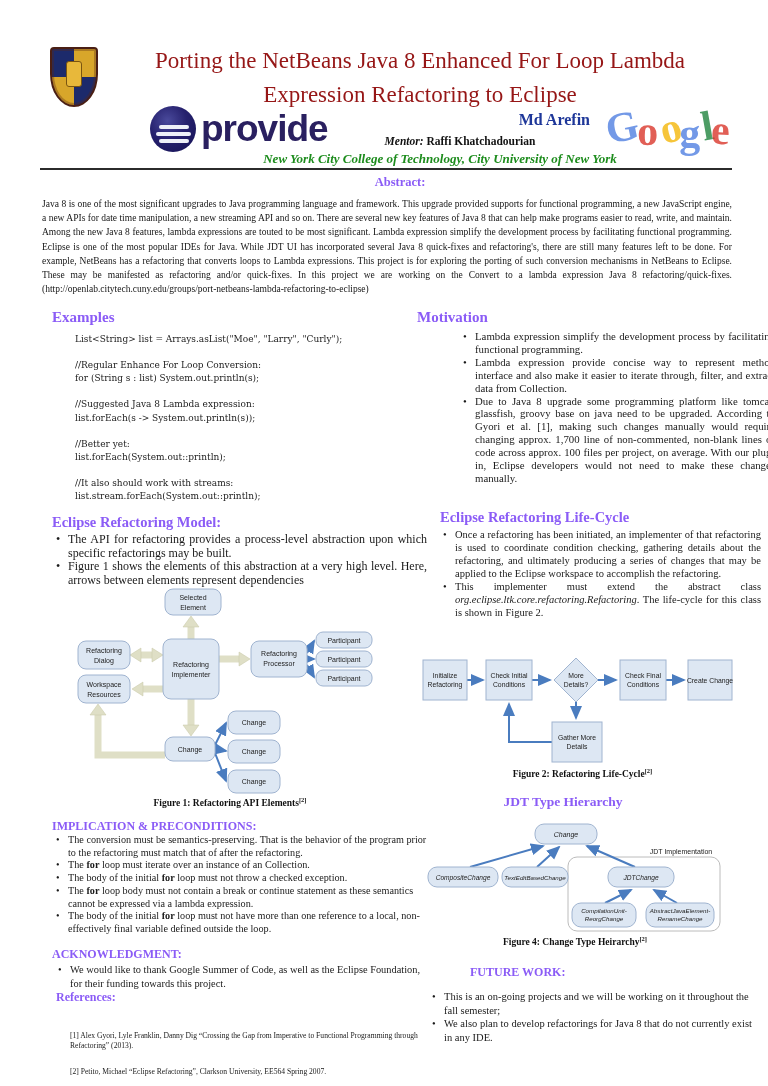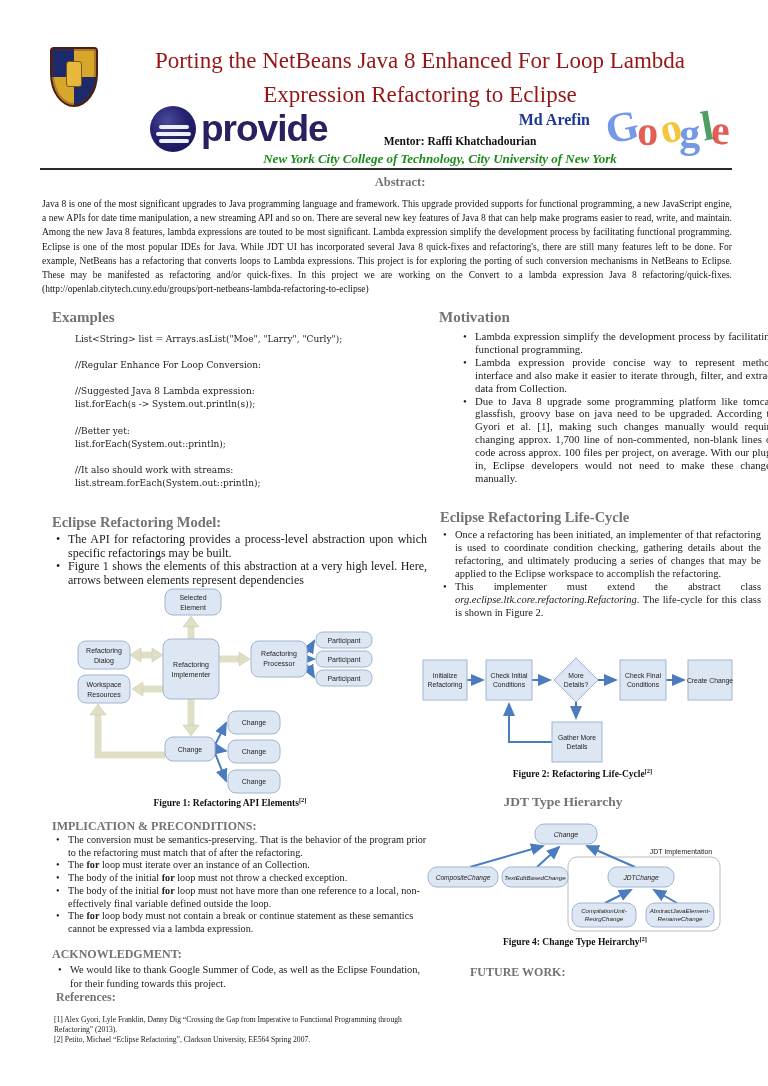--- a/index.html
+++ b/index.html
@@ -29,27 +29,27 @@
   .google-logo span{display:inline-block;font-family:"Liberation Serif",serif;font-weight:bold;
                     font-size:42px;line-height:70px;opacity:.88;text-shadow:0 0 2px rgba(255,255,255,.6);}
   .google-logo span:nth-child(1){transform:rotate(-6deg) translateY(2px);}
   .google-logo span:nth-child(2){transform:rotate(7deg) translateY(6px);}
   .google-logo span:nth-child(3){transform:rotate(-9deg) translateY(3px);}
   .google-logo span:nth-child(4){transform:rotate(6deg) translateY(8px);}
   .google-logo span:nth-child(5){transform:rotate(-4deg) translateY(1px);}
   .google-logo span:nth-child(6){transform:rotate(9deg) translateY(5px);}
   .author{left:330px;top:111px;width:260px;text-align:right;font-size:16px;font-weight:bold;color:#1e3799;}
   .mentor{left:300px;top:135px;width:320px;text-align:center;font-size:11.5px;font-weight:bold;color:#111;}
-  .mentor .mlabel{text-align:center;}
+  .mentor .mlabel{font-style:italic;text-align:center;}
   .affiliation{left:130px;top:151px;width:620px;text-align:center;font-size:13px;
                font-weight:bold;font-style:italic;color:#1d8c1d;}
   .rule{left:40px;top:168px;width:692px;height:2px;background:#2b2b2b;}
 
   
-  .h-blue{color:#737373;font-weight:bold;}
+  .h-blue{color:#8b5cf6;font-weight:bold;}
   .abstract-h{left:40px;top:175px;width:720px;text-align:center;font-size:12.5px;}
   .abstract-t{left:42px;top:197px;width:690px;font-size:9.5px;line-height:14.2px;
               text-align:justify;color:#151515;}
   .sec-h{font-size:15px;}
   .sec-h2{font-size:14.5px;}
   .caps-h{font-size:12px;}
   ul.bullets{margin:0;padding:0;list-style:none;}
   ul.bullets li{position:relative;padding-left:13px;margin:0;}
   ul.bullets li::before{content:"\2022";position:absolute;left:1px;top:0;}
   ul.plain{margin:0;padding:0;list-style:none;}
@@ -63,23 +63,23 @@
   .fig1{left:70px;top:587px;}
   .figcap{font-weight:bold;font-size:9.5px;text-align:center;color:#111;}
   .figcap sup{font-size:6.5px;}
   .cap1{left:70px;top:796px;width:320px;}
   .impl-h{left:52px;top:819px;}
   .impl-b{left:55px;top:834px;width:378px;font-size:10.2px;line-height:12.7px;}
   .ack-h{left:52px;top:947px;}
   .ack-b{left:57px;top:963px;width:370px;font-size:10.4px;line-height:13.8px;}
   .refs-h{left:56px;top:990px;font-size:12px;font-family:Liberation Serif, serif;}
   .refs-i{left:54px;top:1015px;width:380px;font-size:7.6px;line-height:10.2px;}
-  .refs-i li{margin:0;}
-
-  .motiv-h{left:439px;top:309px;}
+  .refs-i li{margin:16px;}
+
+  .motiv-h{left:417px;top:309px;}
   .motiv-b{left:462px;top:330px;width:313px;font-size:10.8px;line-height:12.9px;}
   .life-h{left:440px;top:509px;}
   .life-b{left:442px;top:528px;width:319px;font-size:10.5px;line-height:13px;}
   .fig2{left:420px;top:652px;}
   .cap2{left:415px;top:767px;width:335px;}
   .jdt-h{left:437px;top:794px;width:252px;text-align:center;font-size:13.5px;}
   .fig4{left:425px;top:821px;}
   .cap4{left:425px;top:935px;width:300px;}
   .future-h{left:428px;top:965px;margin-left:42px;}
   .future-b{left:431px;top:990px;width:326px;font-size:10.5px;line-height:13.6px;}
@@ -118,20 +118,21 @@
   <div class="abs rule"></div>
 
   <div class="abs abstract-h h-blue">Abstract:</div>
   <div class="abs abstract-t">Java 8 is one of the most significant upgrades to Java programming language and framework. This upgrade provided supports for functional programming, a new JavaScript engine, a new APIs for date time manipulation, a new streaming API and so on. There are several new key features of Java 8 that can help make programs easier to read, write, and maintain. Among the new Java 8 features, lambda expressions are touted to be most significant. Lambda expression simplify the development process by facilitating functional programming. Eclipse is one of the most popular IDEs for Java. While JDT UI has incorporated several Java 8 quick-fixes and refactoring's, there are still many features left to be done. For example, NetBeans has a refactoring that converts loops to Lambda expressions. This project is for exploring the porting of such conversion mechanisms in NetBeans to Eclipse. These may be manifested as refactoring and/or quick-fixes. In this project we are working on the Convert to a lambda expression Java 8 refactoring/quick-fixes. (http://openlab.citytech.cuny.edu/groups/port-netbeans-lambda-refactoring-to-eclipse)</div>
 
   <div class="abs examples-h h-blue sec-h">Examples</div>
   <div class="abs code">
       <div><span>List&lt;String&gt; list = Arrays.asList("Moe", "Larry", "Curly");</span></div>
       <div><span>&nbsp;</span></div>
       <div><span>//Regular Enhance For Loop Conversion:</span></div>
+      <div><span>for (String s : list) System.out.println(s);</span></div>
       <div><span>&nbsp;</span></div>
       <div><span>//Suggested Java 8 Lambda expression:</span></div>
       <div><span>list.forEach(s -&gt; System.out.println(s));</span></div>
       <div><span>&nbsp;</span></div>
       <div><span>//Better yet:</span></div>
       <div><span>list.forEach(System.out::println);</span></div>
       <div><span>&nbsp;</span></div>
       <div><span>//It also should work with streams:</span></div>
       <div><span>list.stream.forEach(System.out::println);</span></div>
     </div>
@@ -211,22 +212,22 @@
   </svg>
   <div class="abs figcap cap1">
     <span>Figure 1: Refactoring API Elements</span><sup>[2]</sup>
   </div>
 
   <div class="abs impl-h h-blue caps-h">IMPLICATION &amp; PRECONDITIONS:</div>
   <ul class="abs bullets impl-b">
       <li><span>The conversion must be semantics-preserving. That is the behavior of the program prior to the refactoring must match that of after the refactoring.</span></li>
       <li><span>The </span><span style="font-weight: 700;">for</span><span> loop must iterate over an instance of an Collection.</span></li>
       <li><span>The body of the initial </span><span style="font-weight: 700;">for</span><span> loop must not throw a checked exception.</span></li>
+      <li><span>The </span><span style="font-weight: 700;">for</span><span> loop body must not contain a break or continue  statement as these semantics cannot be expressed via a lambda expression.</span></li>
       <li><span>The body of the initial </span><span style="font-weight: 700;">for</span><span> loop must not have more than one reference to a local, non-effectively final variable defined outside the loop.</span></li>
-      <li><span>The </span><span style="font-weight: 700;">for</span><span> loop body must not contain a break or continue  statement as these semantics cannot be expressed via a lambda expression.</span></li>
     </ul>
 
   <div class="abs ack-h h-blue caps-h">ACKNOWLEDGMENT:</div>
   <ul class="abs bullets ack-b">
       <li><span>We would like to thank Google Summer of Code, as well as the Eclipse Foundation, for their funding towards this project.</span></li>
     </ul>
 
   <div class="abs refs-h h-blue">References:</div>
   <ul class="abs plain refs-i">
       <li><span>[1] Alex Gyori, Lyle Franklin, Danny Dig “Crossing the Gap from Imperative to Functional Programming through Refactoring” (2013).</span></li>
@@ -325,14 +326,18 @@
     <g>
       <rect class="boxfill" x="221" y="82" width="68" height="24" rx="9"></rect>
       <text font-size="6.2" font-style="italic" text-anchor="middle"><tspan x="255" y="92">AbstractJavaElement-</tspan><tspan x="255" y="100">RenameChange</tspan></text>
     </g>
   </svg>
   <div class="abs figcap cap4">
     <span>Figure 4: Change Type Heirarchy</span><sup>[2]</sup>
   </div>
 
   <div class="abs future-h h-blue caps-h">FUTURE WORK:</div>
+  <ul class="abs bullets future-b">
+      <li><span>This is an on-going projects and we will be working on it throughout the fall semester;</span></li>
+      <li><span>We also plan to develop refactorings for Java 8 that do not currently exist in any IDE.</span></li>
+    </ul>
 
 </div>
 
 </body></html>

